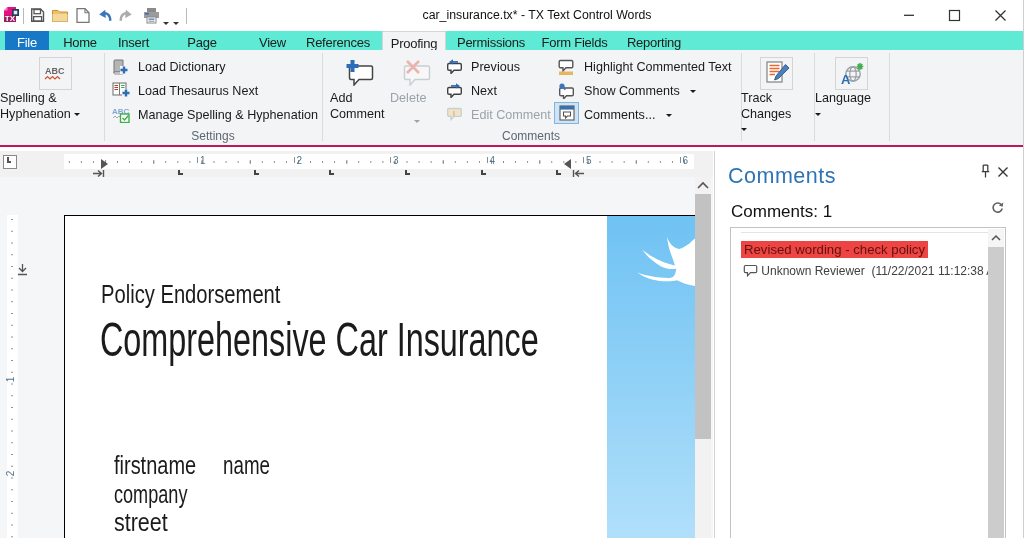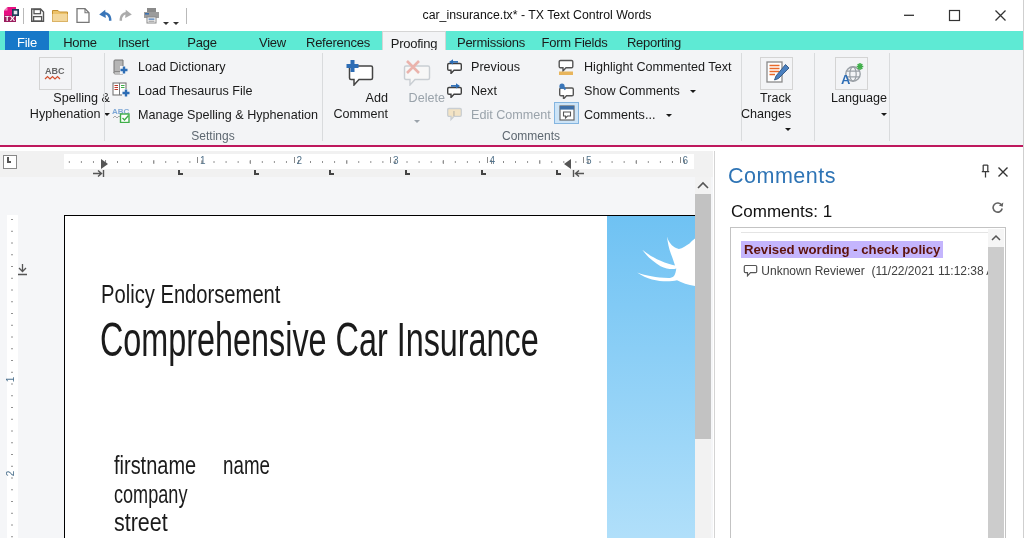--- a/index.html
+++ b/index.html
@@ -13,21 +13,21 @@
 
 #tabrow{left:0;top:31px;width:1024px;height:23px;background:#5eead4}
 .tab{top:0;height:23px;line-height:23px;font-size:13px;letter-spacing:-.25px;color:#1c1c1c;text-align:center}
 #filetab{left:5px;width:44px;background:#1778c8;color:#fff}
 #prooftab{left:382px;width:64px;background:#f3f4f6;border:1px solid #d5d5d5;border-bottom:none;height:24px}
 
 #ribbon{left:0;top:50px;width:1024px;height:97px;background:#f3f4f6;border-bottom:2px solid #be185d;font-size:12.6px;color:#1a1a1a}
 .gsep{width:1px;background:#d9dbdd;top:3px;height:88px}
 .glabel{font-size:12px;color:#5d6770;top:79px;height:14px;line-height:14px;text-align:center}
 .bigbox{top:7px;width:33px;height:33px;border:1px solid #d4d4d4}
-.bigtxt{font-size:12.6px;color:#1a1a1a;text-align:right;line-height:15.5px;top:41px}
+.bigtxt{font-size:12.6px;color:#1a1a1a;text-align:left;line-height:15.5px;top:41px}
 .rtxt{height:24px;line-height:24px;white-space:nowrap}
 .caret{display:inline-block;width:0;height:0;border-left:3px solid transparent;border-right:3px solid transparent;border-top:3.5px solid #1a1a1a;vertical-align:2px}
 .caretg{border-top-color:#9aa2aa}
 .gray{color:#9aa3ab}
 
 #rulerrow{left:0;top:151px;width:713px;height:26px;background:#f1f1f1}
 #rband{left:64px;top:3px;width:630px;height:15px;background:#fff}
 .rnum{top:4px;font-size:10px;color:#54748c;height:12px;line-height:12px}.itick{position:absolute;top:6px;width:1px;height:6px;background:#8a8a8a}
 .Ltab{top:19px;width:5px;height:5px;border-left:2px solid #444;border-bottom:2px solid #444}
 
@@ -37,21 +37,21 @@
 #bluestrip{left:542px;top:0px;width:89px;height:400px;background:linear-gradient(#6fc2f3 0,#b0dffa 320px)}
 .dtxt{color:#1b1b1b;transform-origin:0 0;white-space:nowrap;line-height:1}
 
 #dsb{left:695px;top:177px;width:16px;height:361px;background:#f2f2f2}
 #dsbthumb{left:695px;top:194px;width:16px;height:245px;background:#c2c2c2}
 
 #panel{left:714px;top:151px;width:310px;height:387px;background:#fff;border-left:1px solid #d4d4d4}
 #ptitle{left:13px;top:13px;font-size:21.5px;color:#2e74b5;letter-spacing:.5px}
 #pcount{left:16px;top:51px;font-size:17px;color:#111}
 #plist{left:15px;top:76px;width:276px;height:320px;border:1px solid #c3c3c3;background:#fff}
-#phl{left:10px;top:13px;height:17px;line-height:17px;background:#c4b5fd;color:#5e130c;font-size:13.2px;font-weight:bold;padding:0 3px;white-space:nowrap}
+#phl{left:10px;top:13px;height:17px;line-height:17px;background:#ef4444;color:#5e130c;font-size:13.2px;font-weight:normal;padding:0 3px;white-space:nowrap}
 #prev{left:12px;top:36px;font-size:12px;color:#404040;white-space:nowrap;width:248px;overflow:hidden}
 #plsb{right:1px;top:1px;width:16px;height:318px;background:#f5f5f5}
 #plsbthumb{right:1px;top:19px;width:16px;height:299px;background:#ccc}
 .vnum{font-size:10px;color:#4f738f;transform:rotate(-90deg)}
 #rband{background-image:linear-gradient(90deg,#8a8a8a 0,#8a8a8a 1px,transparent 1px),linear-gradient(90deg,#8a8a8a 0,#8a8a8a 1px,transparent 1px);background-size:12.0625px 2px,48.25px 4px;background-position:4.8px 7px,-7.2px 6px;background-repeat:repeat-x}
 #vruler{background-image:repeating-linear-gradient(180deg,transparent 0,transparent 10.4px,#909090 10.4px,#909090 11.75px);background-size:2px 11.75px;background-position:4px 5px;background-repeat:repeat-y}
 </style></head>
 <body>
 <div class="ab" id="titlebar">
   <svg class="ab" style="left:3px;top:6px" width="16" height="17" viewBox="0 0 16 17">
@@ -138,21 +138,21 @@
   </svg>
   <div class="ab rtxt" style="left:138px;top:5px">Load Dictionary</div>
   <svg class="ab" style="left:112px;top:32px" width="18" height="17" viewBox="0 0 18 17">
     <rect x="1" y="1" width="13" height="12" fill="#fff" stroke="#777" stroke-width="1.1"></rect>
     <path d="M7.5 1 V13" stroke="#777" stroke-width="1"></path>
     <path d="M2.5 3.5 H6 M2.5 5.5 H6 M2.5 7.5 H6" stroke="#c0392b" stroke-width="1.1"></path>
     <path d="M9 3.5 H12.5 M9 5.5 H12.5" stroke="#3fae49" stroke-width="1.1"></path>
     <rect x="10" y="7" width="8" height="8" fill="#f3f4f6"></rect>
     <path d="M14 7.5 V14.5 M10.5 11 H17.5" stroke="#2d6db5" stroke-width="2.4"></path>
   </svg>
-  <div class="ab rtxt" style="left:138px;top:29px">Load Thesaurus File</div>
+  <div class="ab rtxt" style="left:138px;top:29px">Load Thesaurus Next</div>
   <svg class="ab" style="left:112px;top:56px" width="18" height="17" viewBox="0 0 18 17">
     <text x="0" y="8" font-size="8" font-weight="bold" fill="#7fa8d6" font-family="Liberation Sans">ABC</text>
     <path d="M1 12 l2 -2 l2 2 l2 -2 l2 2" fill="none" stroke="#aaa" stroke-width="1"></path>
     <rect x="8.5" y="8" width="8.5" height="8.5" fill="#fff" stroke="#3fae49" stroke-width="1.4"></rect>
     <path d="M10.5 12 l2 2 l4 -4.5" fill="none" stroke="#3fae49" stroke-width="1.4"></path>
   </svg>
   <div class="ab rtxt" style="left:138px;top:53px">Manage Spelling &amp; Hyphenation</div>
   <div class="ab glabel" style="left:160px;width:106px">Settings</div>
   <div class="ab gsep" style="left:322px"></div>
 

